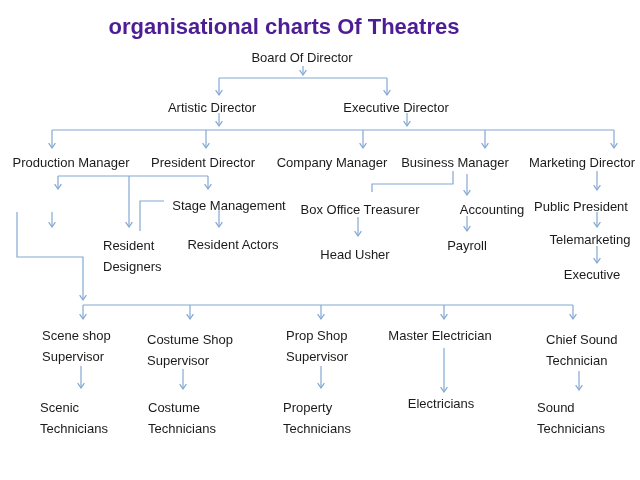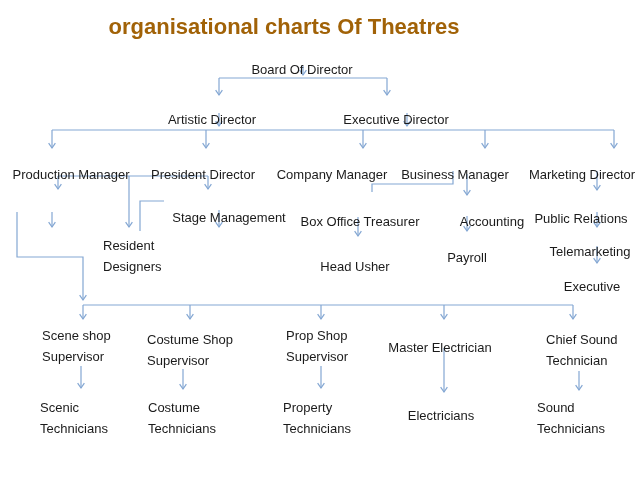--- a/index.html
+++ b/index.html
@@ -16,30 +16,30 @@
     overflow:hidden;
     font-family:"Liberation Sans", sans-serif;
     color:var(--ink-color);
   }
   .title{
     position:absolute;
     left:0;top:14px;width:568px;
     text-align:center;
     font-size:22px;
     font-weight:600;
-    color:#a16207;
+    color:#4c1d95;
   }
   .node{
     position:absolute;
     font-size:13px;
     line-height:1.6;
     white-space:pre-line;
     color:var(--ink-color);
   }
-  .c{transform:translateX(-50%);white-space:nowrap;margin-top:12px;}
+  .c{transform:translateX(-50%);white-space:nowrap;}
   svg.wires{position:absolute;left:0;top:0;width:640px;height:480px;}
   .ln{stroke:var(--line-color);stroke-width:1.2;fill:none;}
   .arrow-head{fill:none;stroke:var(--line-color);stroke-width:1.3;}
 </style>
 </head>
 <body>
 
 <div class="slide">
 
   <div class="title">organisational charts Of Theatres</div>
@@ -106,24 +106,25 @@
 
   <div class="node c" style="left:71px;top:153px">Production Manager</div>
   <div class="node c" style="left:203px;top:153px">President Director</div>
   <div class="node c" style="left:332px;top:153px">Company Manager</div>
   <div class="node c" style="left:455px;top:153px">Business Manager</div>
   <div class="node c" style="left:582px;top:153px">Marketing Director</div>
 
   <div class="node c" style="left:229px;top:196px">Stage Management</div>
   <div class="node c" style="left:360px;top:200px">Box Office Treasurer</div>
   <div class="node c" style="left:492px;top:200px">Accounting</div>
-  <div class="node c" style="left:581px;top:197px">Public Relations</div>
+  <div class="node c" style="left:581px;top:197px">Public President</div>
 
   <div class="node" style="left:103px;top:236px">Resident
 Designers</div>
+  <div class="node c" style="left:233px;top:235px">Resident Actors</div>
   <div class="node c" style="left:355px;top:245px">Head Usher</div>
   <div class="node c" style="left:467px;top:236px">Payroll</div>
   <div class="node c" style="left:590px;top:230px">Telemarketing</div>
   <div class="node c" style="left:592px;top:265px">Executive</div>
 
   <div class="node" style="left:42px;top:326px">Scene shop
 Supervisor</div>
   <div class="node" style="left:147px;top:330px">Costume Shop
 Supervisor</div>
   <div class="node" style="left:286px;top:326px">Prop Shop

